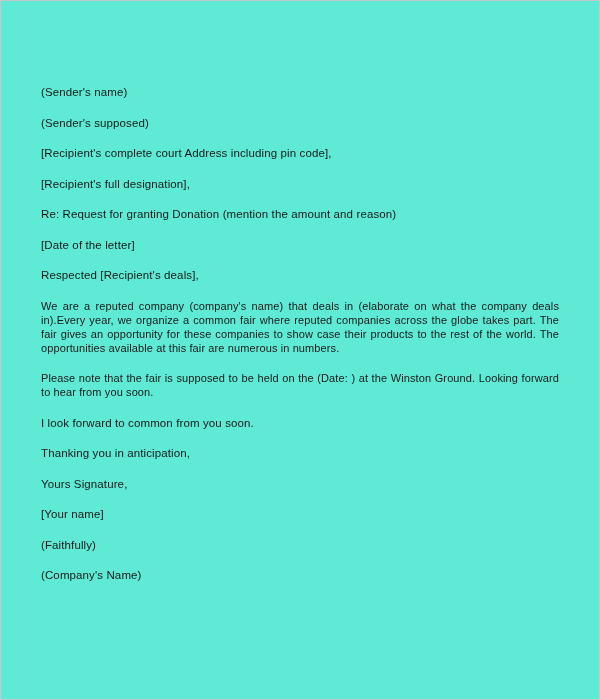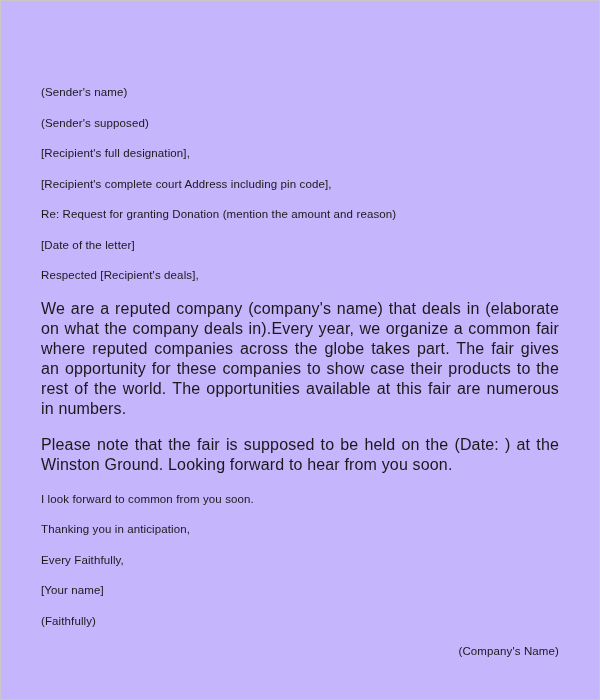--- a/index.html
+++ b/index.html
@@ -11,21 +11,21 @@
 
   body {
     font-family: "Liberation Sans", sans-serif;
   }
 
   #page {
     position: relative;
     width: 600px;
     height: 700px;
     box-sizing: border-box;
-    background: #c4b5fd;
+    background: #5eead4;
     border: 1px solid #c8c8c8;
     overflow: hidden;
   }
 
   #letter {
     position: absolute;
     left: 40px;
     top: 84px;
     width: 518px;
   }
@@ -33,50 +33,49 @@
   .line {
     font-size: 11.5px;
     line-height: 14px;
     color: #1a1a1a;
     margin: 0 0 16.5px 0;
     letter-spacing: 0.01em;
     white-space: pre-wrap;
   }
 
   .para {
-    font-size: 16px;
-    line-height: 20px;
+    font-size: 11px;
+    line-height: 14px;
     color: #1a1a1a;
     margin: 0 0 16.5px 0;
     text-align: justify;
     text-justify: inter-word;
     letter-spacing: 0.01em;
   }
 
   
   .line:last-child,
   .para:last-child {
     margin-bottom: 0;
-    text-align: right;
   }
 </style>
 </head>
 <body>
 
 <div id="page">
   <div id="letter">
       <p class="line">(Sender's name)</p>
       <p class="line">(Sender's supposed)</p>
+      <p class="line">[Recipient's complete court Address including pin code],</p>
       <p class="line">[Recipient's full designation],</p>
-      <p class="line">[Recipient's complete court Address including pin code],</p>
       <p class="line">Re: Request for granting Donation (mention the amount and reason)</p>
       <p class="line">[Date of the letter]</p>
       <p class="line">Respected [Recipient's deals],</p>
       <p class="para">We are a reputed company (company's name) that deals in (elaborate on what the company deals in).Every year, we organize a common fair where reputed companies across the globe takes part. The fair gives an opportunity for these companies to show case their products to the rest of the world. The opportunities available at this fair are numerous in numbers.</p>
       <p class="para">Please note that the fair is supposed to be held on the (Date: ) at the Winston Ground. Looking forward to hear from you soon.</p>
       <p class="line">I look forward to common from you soon.</p>
       <p class="line">Thanking you in anticipation,</p>
-      <p class="line">Every Faithfully,</p>
+      <p class="line">Yours Signature,</p>
       <p class="line">[Your name]</p>
       <p class="line">(Faithfully)</p>
       <p class="line">(Company's Name)</p>
     </div>
 </div>
 
 </body></html>

